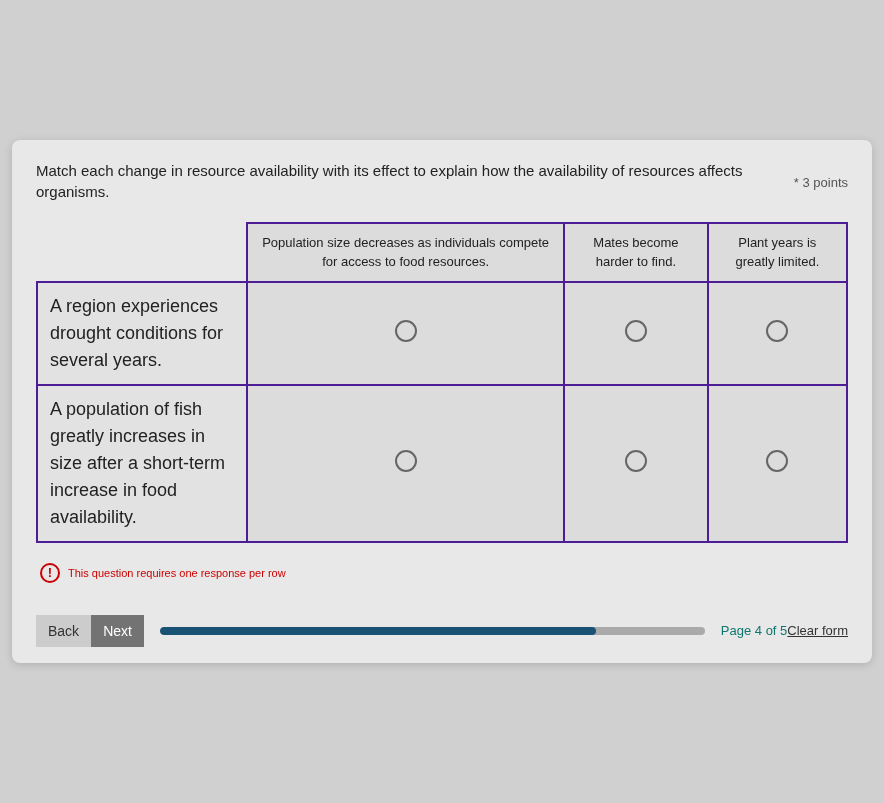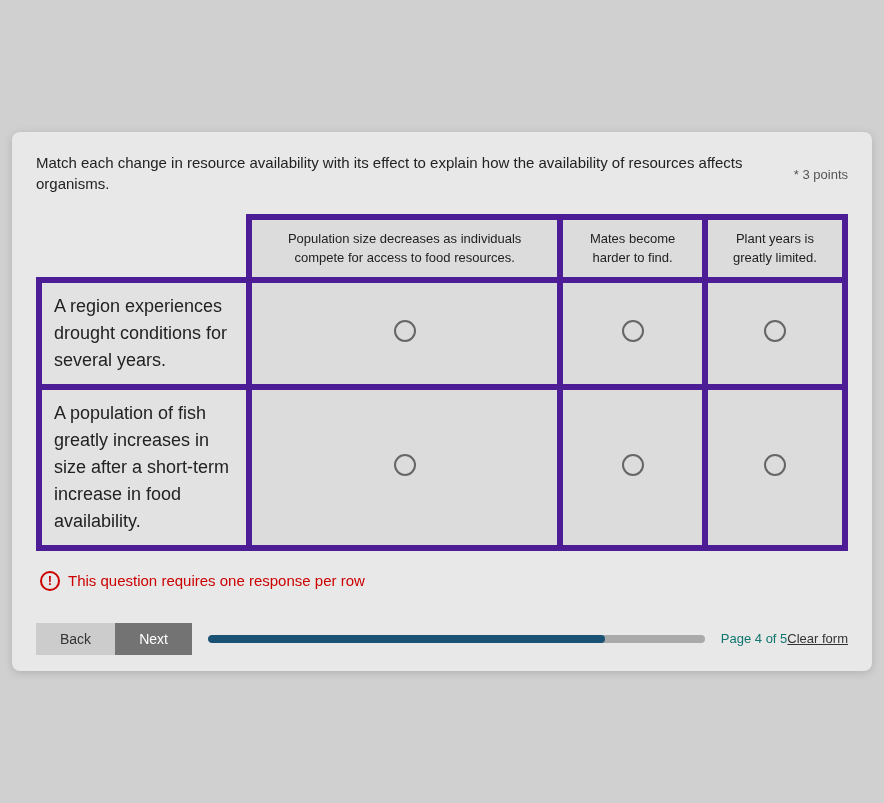--- a/index.html
+++ b/index.html
@@ -39,21 +39,21 @@
       padding-top: 2px;
     }
     .table-container {
       width: 100%;
     }
     table {
       width: 100%;
       border-collapse: collapse;
     }
     th, td {
-      border: 6px solid #4c1d95;
+      border: 2px solid #4c1d95;
       padding: 10px 12px;
       vertical-align: middle;
     }
     thead th {
       background: #dcdcdc;
       text-align: center;
       font-size: 13px;
       font-weight: normal;
       color: #222;
       line-height: 1.4;
@@ -107,32 +107,32 @@
       border: 2px solid #c00;
       color: #c00;
       font-size: 13px;
       font-weight: bold;
       display: flex;
       align-items: center;
       justify-content: center;
       flex-shrink: 0;
     }
     .warning-text {
-      font-size: 15px;
+      font-size: 11px;
       color: #c00;
     }
     .footer {
       display: flex;
       justify-content: space-between;
       align-items: center;
       margin-top: 18px;
       padding-top: 8px;
     }
     .footer-btn {
-      padding: 8px 24px;
+      padding: 8px 12px;
       font-size: 14px;
       border: none;
       border-radius: 0;
       cursor: pointer;
       background: #ccc;
       color: #333;
     }
     .footer-btn.next {
       background: #737373;
       color: white;

